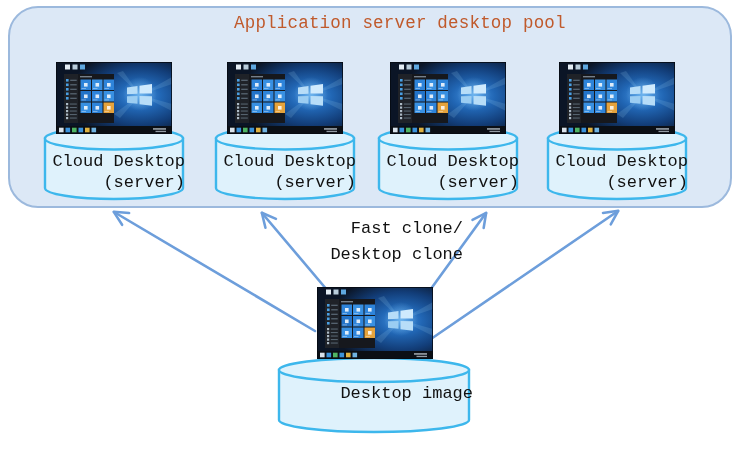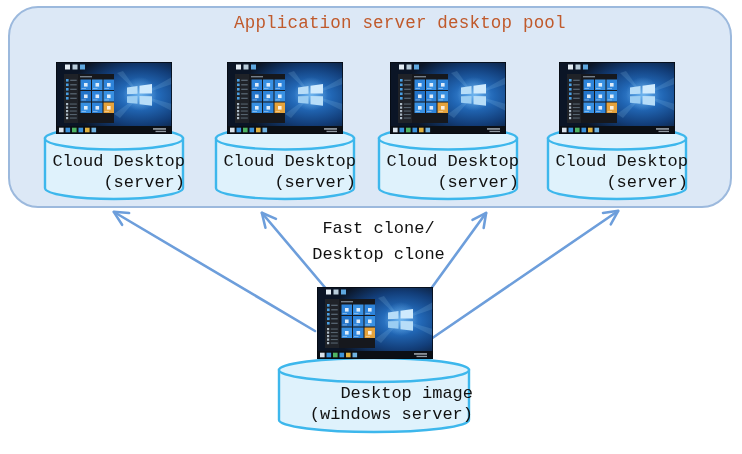--- a/index.html
+++ b/index.html
@@ -27,21 +27,21 @@
   .cyl-shape{fill:var(--cyl-fill,#dff2fc);stroke:var(--cyl-stroke,#3db7ec);stroke-width:2.4;}
   .thumb{position:absolute;left:50%;top:0;width:116px;height:72px;margin-left:-58px;}
   .node-label{
     position:absolute;left:0;top:90px;width:100%;text-align:right;
     font-size:17px;line-height:20.5px;white-space:nowrap;
   }
   .source-node{position:absolute;left:277px;top:287px;width:196px;height:150px;}
   .source-node .cyl{left:0;top:68px;width:196px;height:80px;}
   .source-node .node-label{top:96px;line-height:21px;}
   .clone-label{
-    position:absolute;left:281px;top:216px;width:195px;text-align:center;
+    position:absolute;left:268px;top:216px;width:195px;text-align:right;
     font-size:17px;line-height:25.5px;white-space:nowrap;
   }
 </style>
 </head>
 <body>
 
 <div class="stage">
 
   <svg class="defs-svg" aria-hidden="true">
     <defs>
@@ -227,17 +227,16 @@
   <div class="node source-node">
     <svg class="cyl" viewBox="0 0 196 80">
       <path class="cyl-shape" d="M2,15 L2,65 A95,12 0 0 0 192,65 L192,15 Z"></path>
       <ellipse class="cyl-shape" cx="97" cy="15" rx="95" ry="12"></ellipse>
     </svg>
     <svg class="thumb" viewBox="0 0 116 72">
         <use href="#win10"></use>
       </svg>
     <div class="node-label">
       <div>Desktop image</div>
-      <div>(windows server)</div>
     </div>
   </div>
 
 </div>
 
 </body></html>

